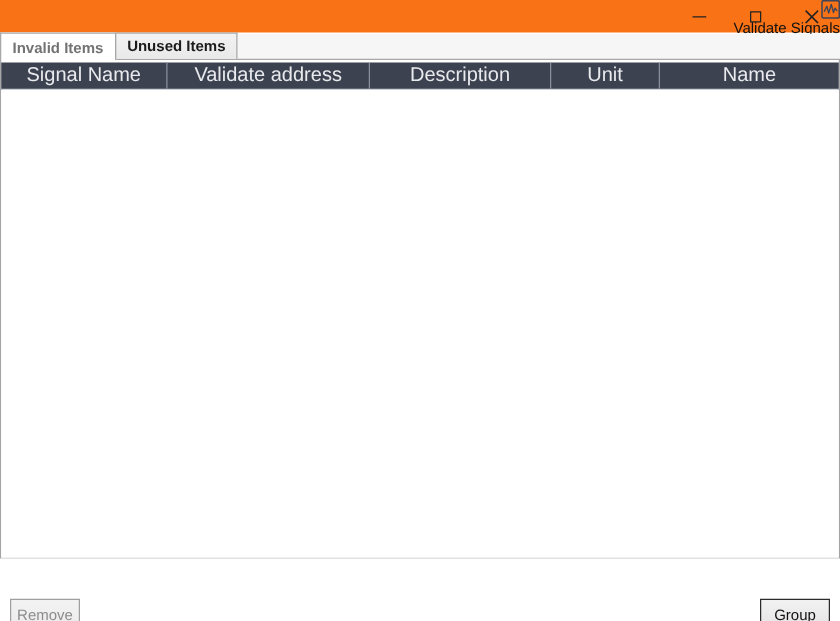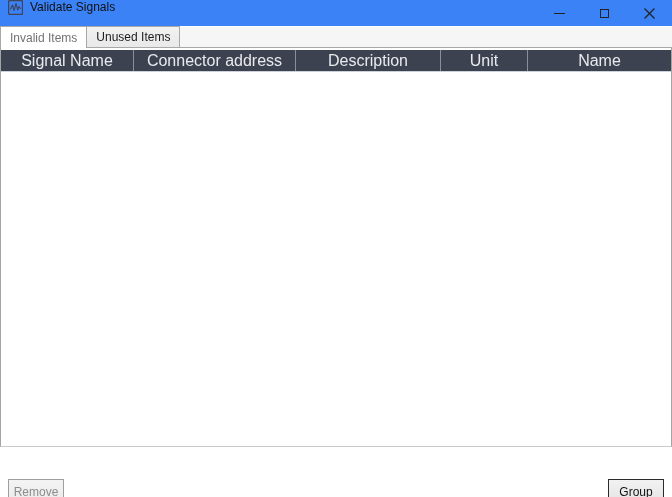--- a/index.html
+++ b/index.html
@@ -11,43 +11,43 @@
   }
   *{box-sizing:border-box;margin:0;padding:0;}
   html,body{background:#ffffff;}
   body{font-family:"Liberation Sans","DejaVu Sans",sans-serif;}
   .window{
     position:relative;width:672px;height:497px;background:#ffffff;overflow:hidden;
   }
 
   
   .titlebar{
-    position:absolute;left:0;top:0;right:0;height:26px;background:#3b82f6;
-    display:flex;align-items:flex-start;
+    position:absolute;left:0;top:0;right:0;height:26px;background:#f97316;
+    display:flex;align-items:flex-end;flex-direction:column;
   }
   .app-icon{
     width:15px;height:15px;margin-left:8px;flex:0 0 auto;display:block;
   }
   .title-text{
     margin-left:7px;font-size:12px;color:#111111;white-space:nowrap;
   }
   .win-controls{position:absolute;right:0;top:0;height:26px;display:flex;}
   .win-btn{
     width:45px;height:26px;display:flex;align-items:center;justify-content:center;
     cursor:default;
   }
   .glyph-min{width:11px;height:1px;background:#222222;}
   .glyph-max{width:9px;height:9px;border:1px solid #222222;background:transparent;}
   .glyph-close{width:11px;height:11px;display:block;}
 
   
   .tabstrip{
     position:absolute;left:0;top:27px;right:0;height:21px;background:#f6f6f6;
     border-bottom:1px solid var(--tab-border);
-    display:flex;align-items:flex-end;
+    display:flex;align-items:flex-end;font-weight:bold;
   }
   .tab{
     height:21px;padding:0 9px;display:flex;align-items:center;
     border:1px solid var(--tab-border);border-bottom:none;
     font-size:12px;background:linear-gradient(#f2f2f2,#e9e9e9);
     position:relative;cursor:default;white-space:nowrap;
   }
   .tab + .tab{margin-left:-1px;}
   .tab.selected{
     background:#ffffff;color:#737373;z-index:2;height:22px;margin-bottom:-1px;
@@ -138,21 +138,21 @@
       <span>Unused Items</span>
     </div>
   </div>
 
   <div class="content">
     <div class="grid-header">
       <div class="grid-col col-0">
         <span>Signal Name</span>
       </div>
       <div class="grid-col col-1">
-        <span>Connector address</span>
+        <span>Validate address</span>
       </div>
       <div class="grid-col col-2">
         <span>Description</span>
       </div>
       <div class="grid-col col-3">
         <span>Unit</span>
       </div>
       <div class="grid-col col-4">
         <span>Name</span>
       </div>

